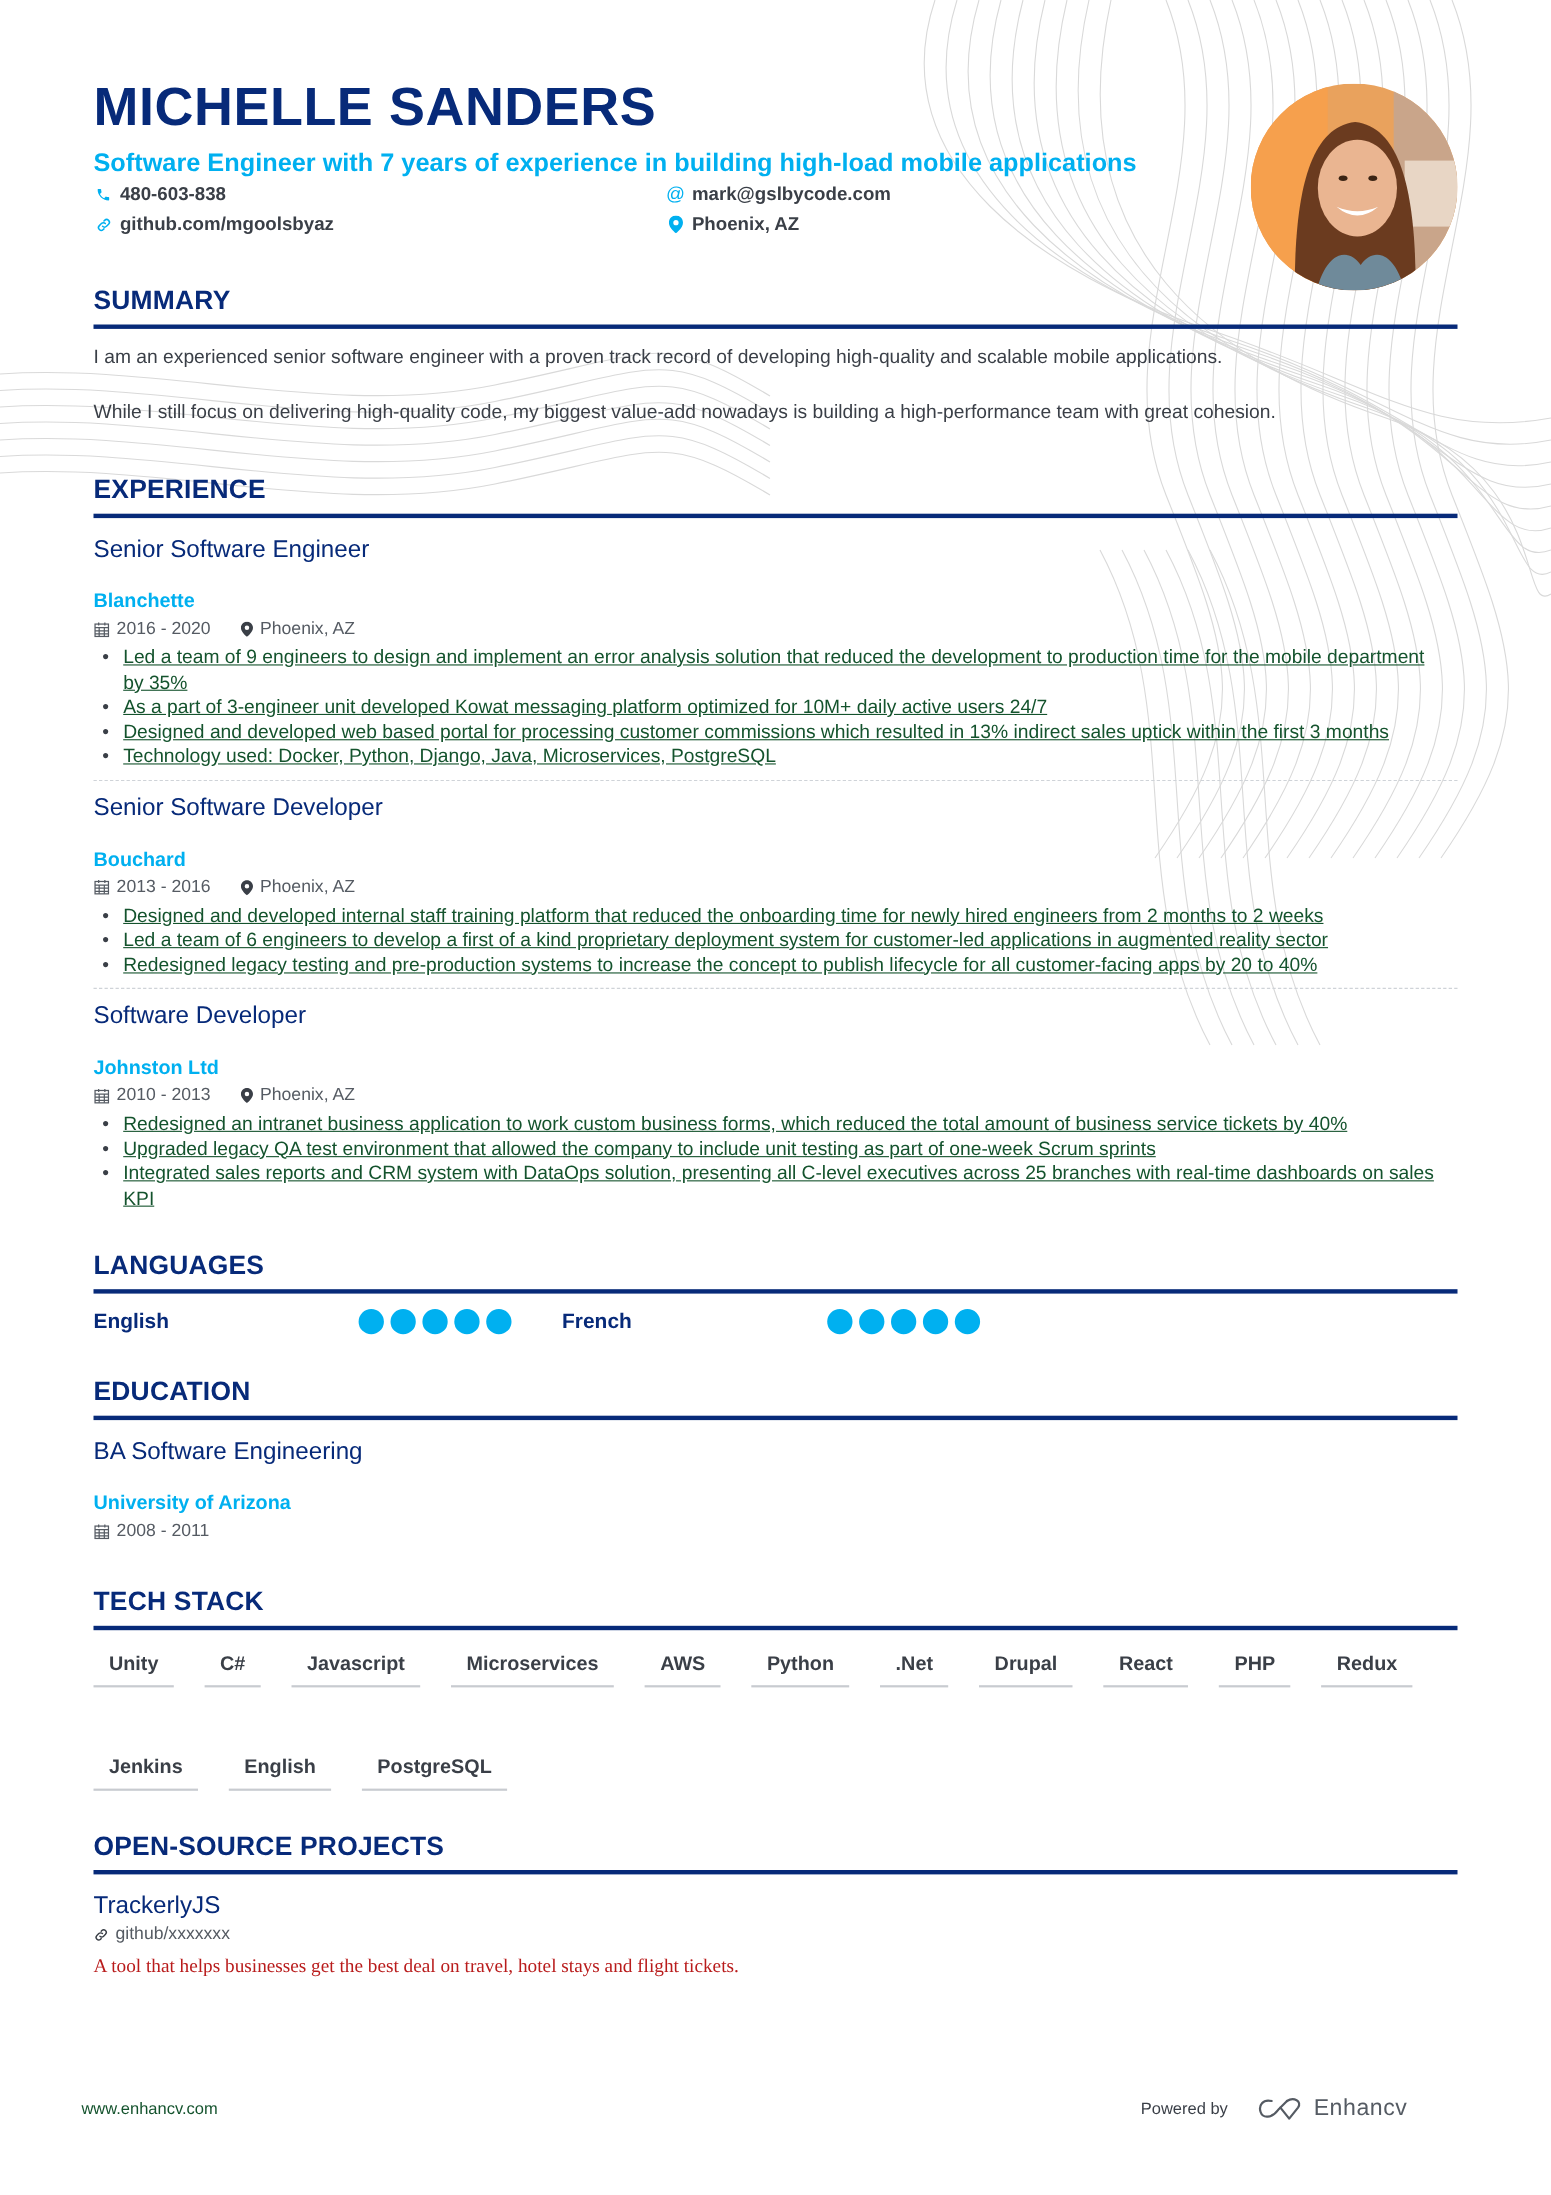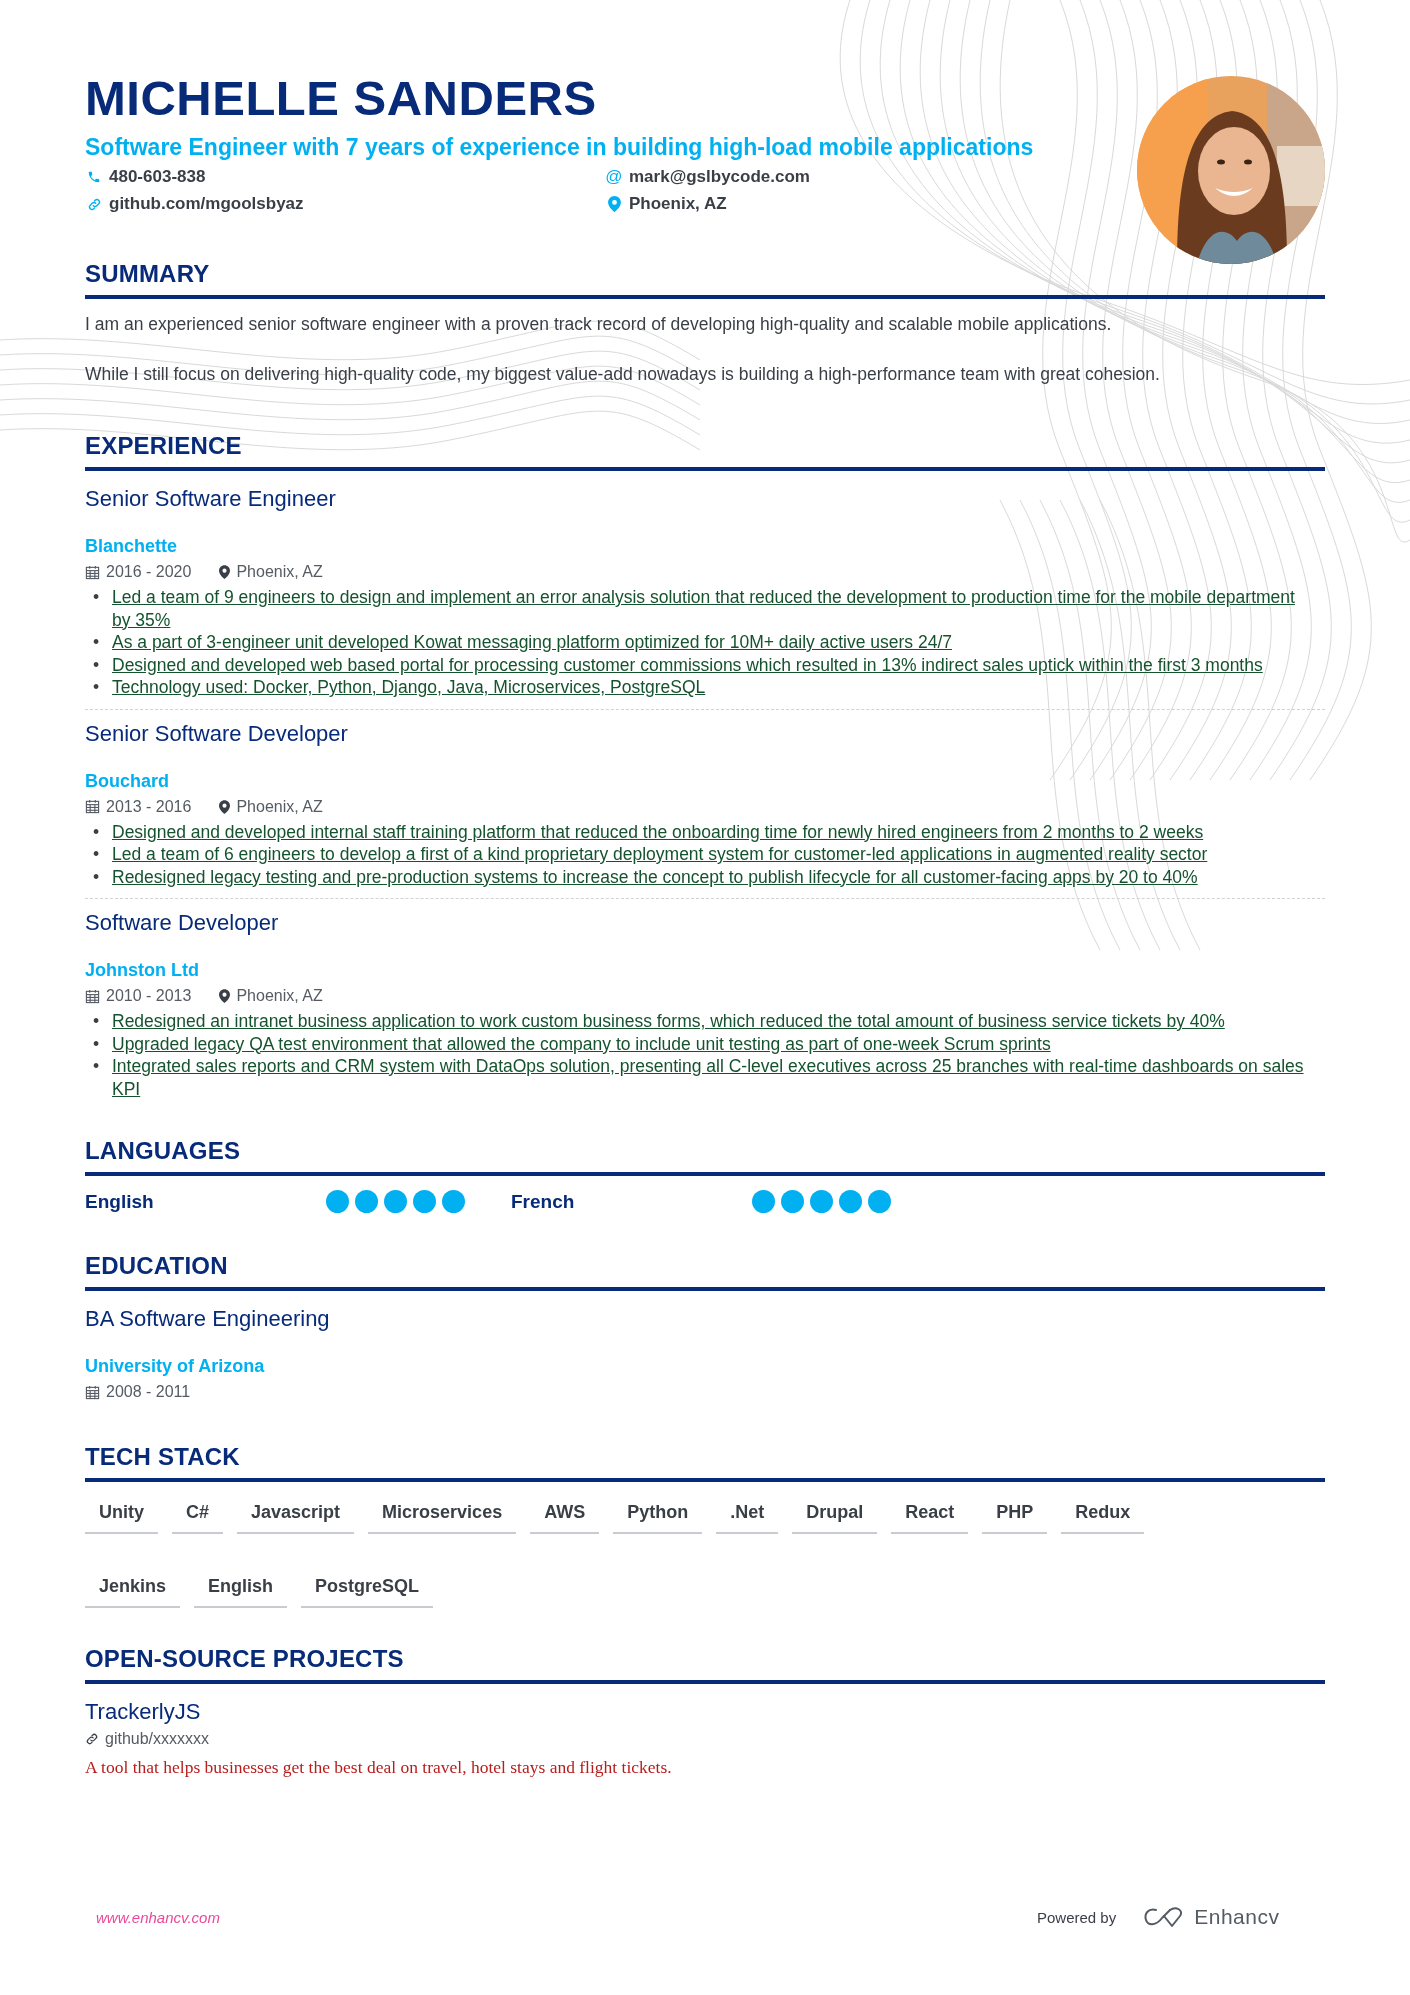--- a/index.html
+++ b/index.html
@@ -32,30 +32,30 @@
     .bullets li { position: relative; padding-left: 27px; font-size: 17.5px; line-height: 22.5px; color: #14532d; padding-right: 10px; text-decoration: underline; }
     .bullets li::before { content: "•"; position: absolute; left: 8px; top: 0; color: #3a3f47; }
     .dash-sep { border-top: 1.5px dashed #cfd3d8; margin-top: 10px; width: 1240px; }
 
     .langs { display: flex; align-items: center; margin-top: 14px; }
     .lang { display: flex; align-items: center; width: 426px; }
     .lang-name { font-size: 19px; font-weight: 700; color: #072a79; width: 241px; }
     .dots { display: flex; gap: 6px; }
     .dot { width: 23px; height: 23px; border-radius: 50%; background: #00b0f0; }
 
-    .tags { display: flex; flex-wrap: wrap; margin-top: 14px; row-gap: 18px; column-gap: 14px; width: 1240px; }
+    .tags { display: flex; flex-wrap: wrap; margin-top: 14px; row-gap: 18px; column-gap: 14px; width: 1240px; gap: 28px; }
     .tag { font-size: 18px; font-weight: 700; color: #3a3f47; padding: 4px 14px 8px 14px; border-bottom: 2px solid #c8cbd0; line-height: 24px; }
 
     .proj-title { font-size: 22px; color: #072a79; line-height: 28px; margin-top: 14px; }
     .proj-link { display: flex; align-items: center; font-size: 16px; color: #555b63; margin-top: 4px; }
     .proj-link svg { margin-right: 6px; }
     .proj-desc { font-size: 17.5px; color: #b91c1c; margin-top: 7px; line-height: 24px; font-family: Liberation Serif, serif; }
 
     .footer { position: absolute; left: 0; top: 1905px; width: 1410px; height: 30px; z-index: 1; }
-    .footer-left { position: absolute; left: 96px; top: 4px; font-size: 15px; color: #ec4899; font-style: italic; }
+    .footer-left { position: absolute; left: 74px; top: 4px; font-size: 15px; color: #14532d; }
     .footer-right { position: absolute; left: 1037px; top: 0; display: flex; align-items: center; }
     .powered { font-size: 15px; color: #3a3f47; margin-right: 26px; }
     .brand { display: flex; align-items: center; font-size: 21px; color: #555b63; letter-spacing: 0.5px; }
     .brand svg { margin-right: 8px; }
   </style>
 </head>
 <body>
 
 <svg class="bg-waves" viewBox="0 0 1410 1995" xmlns="http://www.w3.org/2000/svg">
   <g fill="none" stroke="#d9d9d9" stroke-width="1">

